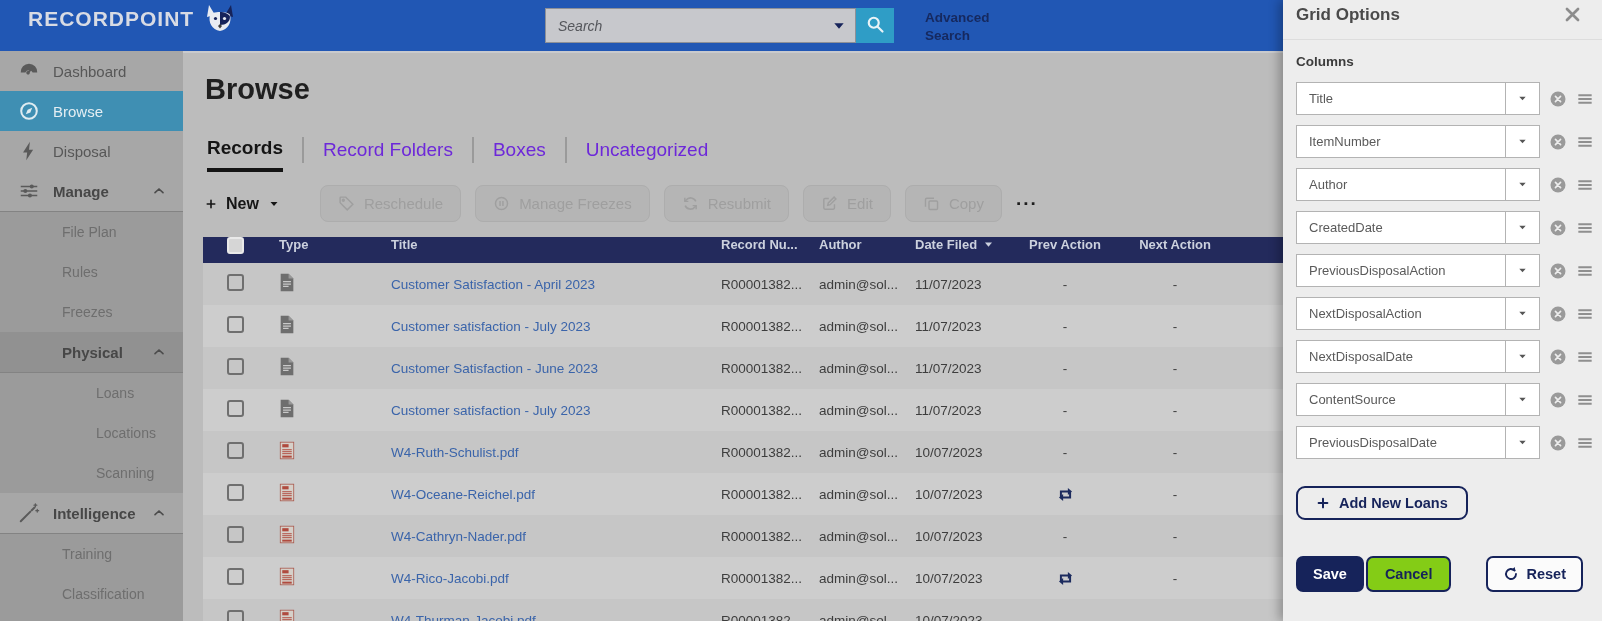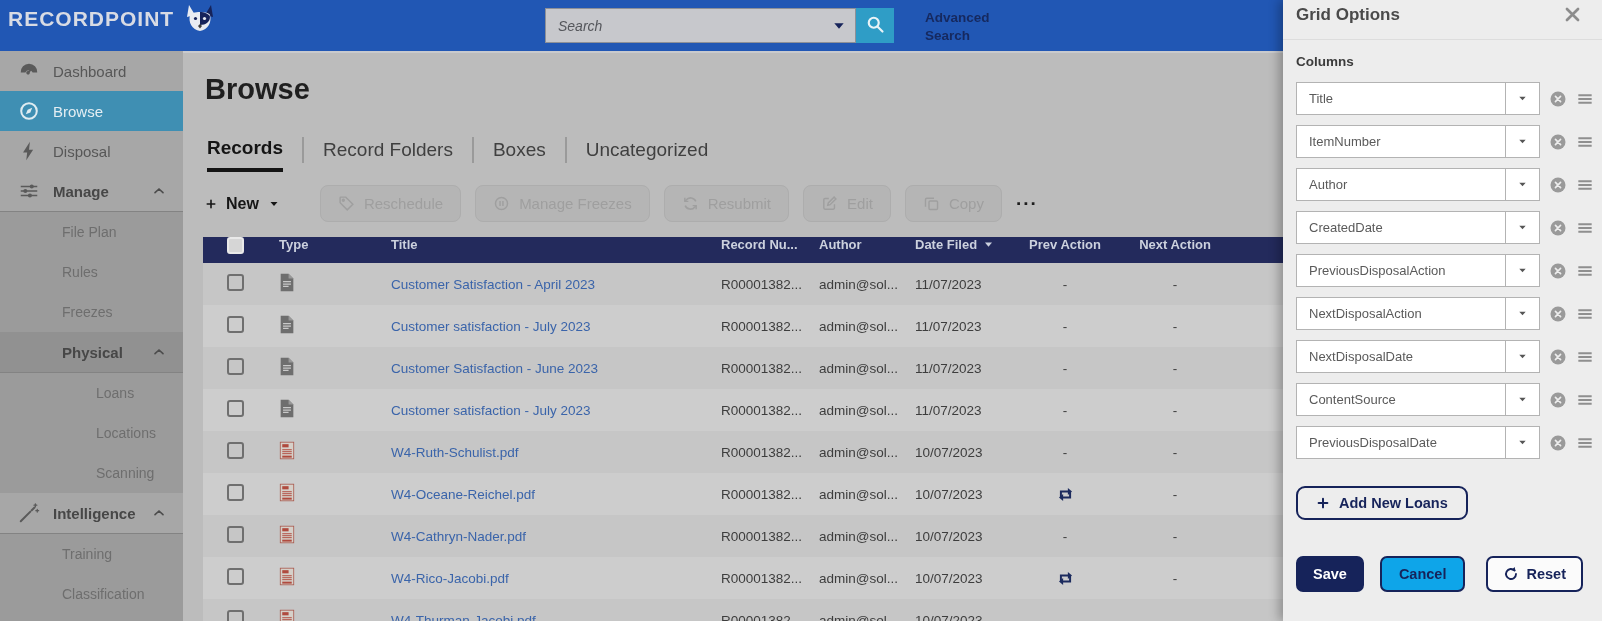--- a/index.html
+++ b/index.html
@@ -1,21 +1,21 @@
 <!DOCTYPE html>
 <html><head>
 <meta charset="utf-8">
 <style>
   html,body{margin:0;padding:0;background:#8f8f8f;}
   .app{position:relative;width:1602px;height:621px;overflow:hidden;
        font-family:"Liberation Sans",sans-serif;background:#bcbcbc;}
 
   
   .topbar{position:absolute;left:0;top:0;width:100%;height:51px;background:#2157b4;z-index:2;}
-  .logo{position:absolute;left:8px;top:0;height:37px;display:flex;align-items:center;gap:10px;justify-content:space-between;}
+  .logo{position:absolute;left:28px;top:0;height:37px;display:flex;align-items:center;gap:10px;justify-content:space-between;}
   .logo-text{color:#d8dbe4;font-size:21px;font-weight:bold;letter-spacing:1px;}
   .logo-icon{width:32px;height:32px;}
   .searchwrap{position:absolute;left:545px;top:8px;display:flex;align-items:stretch;height:35px;}
   .search-input{width:278px;height:35px;box-sizing:border-box;background:#c7c8cc;border:1px solid #8d9097;
       border-right:none;padding:0 12px;font-style:italic;font-size:14px;color:#4c4e53;outline:none;
       font-family:"Liberation Sans",sans-serif;}
   .search-input::placeholder{color:#55575c;font-style:italic;}
   .search-caret{width:32px;background:#c7c8cc;border:1px solid #8d9097;border-left:none;display:flex;
       align-items:center;justify-content:center;color:#16235a;}
   .search-caret svg{width:16px;height:16px;}
@@ -39,21 +39,21 @@
   .side-icon{width:22px;height:22px;margin-right:13px;color:#5a5a5a;flex:0 0 auto;}
   .side-item.active .side-icon{color:#dfecf1;}
   .side-icon svg{width:100%;height:100%;display:block;}
   .chev{position:absolute;right:16px;width:16px;height:16px;color:#4c4c4c;}
   .chev svg{width:100%;height:100%;display:block;}
 
   
   .main{position:absolute;left:183px;top:51px;width:1100px;height:570px;background:#bcbcbc;border-top:2px solid #c9cacd;}
   .page-title{position:absolute;left:22px;top:20px;margin:0;font-size:29px;font-weight:bold;color:#1f1f1f;}
   .tabs{position:absolute;left:24px;top:84px;display:flex;align-items:center;}
-  .tab{font-size:19px;color:#404040;padding-bottom:9px;cursor:pointer;white-space:nowrap;}
+  .tab{font-size:19px;color:#6d28d9;padding-bottom:9px;cursor:pointer;white-space:nowrap;}
   .tab.active{color:#141414;font-weight:bold;border-bottom:4px solid #141414;}
   .tab-sep{width:2px;height:26px;background:#9a9a9a;margin:0 19px 9px 19px;}
   .toolbar{position:absolute;left:22px;top:132px;display:flex;align-items:center;gap:14px;}
   .tbtn{display:inline-flex;align-items:center;gap:9px;height:37px;padding:0 17px;border-radius:8px;
       font-size:15px;font-family:"Liberation Sans",sans-serif;cursor:pointer;}
   .tbtn.disabled{background:#b5b5b5;border:1px solid #adadad;color:#9f9f9f;}
   .tbtn.primary{background:transparent;border:none;color:#161616;font-weight:bold;padding:0;margin-right:26px;font-size:16px;}
   .bicon{width:17px;height:17px;flex:0 0 auto;}
   .bicon svg{width:100%;height:100%;display:block;}
   .bicon.small{width:12px;height:12px;}
@@ -111,21 +111,21 @@
   .field-drag{width:20px;height:20px;margin-left:8px;color:#8f8f8f;cursor:grab;}
   .field-drag svg{width:100%;height:100%;display:block;}
   .add-field{margin:17px 0 0 13px;display:inline-flex;align-items:center;gap:9px;padding:7px 18px;
       background:transparent;border:2px solid #16235a;border-radius:9px;color:#16235a;
       font-weight:bold;font-size:14.5px;font-family:"Liberation Sans",sans-serif;cursor:pointer;}
   .add-field .bicon{width:14px;height:14px;}
   .panel-footer{position:absolute;left:13px;right:19px;top:556px;display:flex;align-items:center;}
   .btn{font-family:"Liberation Sans",sans-serif;font-weight:bold;font-size:14.5px;border-radius:7px;
       padding:8px 15px;cursor:pointer;display:inline-flex;align-items:center;gap:8px;}
   .btn-save{background:#16235a;color:#ffffff;border:2px solid #16235a;}
-  .btn-cancel{background:#0ea5e9;color:#16235a;border:2px solid #16235a;margin-left:16px;padding:8px 17px;}
+  .btn-cancel{background:#84cc16;color:#16235a;border:2px solid #16235a;margin-left:2px;padding:8px 17px;}
   .btn-reset{background:#fbfbfb;color:#16235a;border:2px solid #16235a;margin-left:auto;}
   .btn .bicon{width:16px;height:16px;}
 </style>
 </head>
 <body>
 
 <div class="app">
 
   <header class="topbar">
     <div class="logo">

